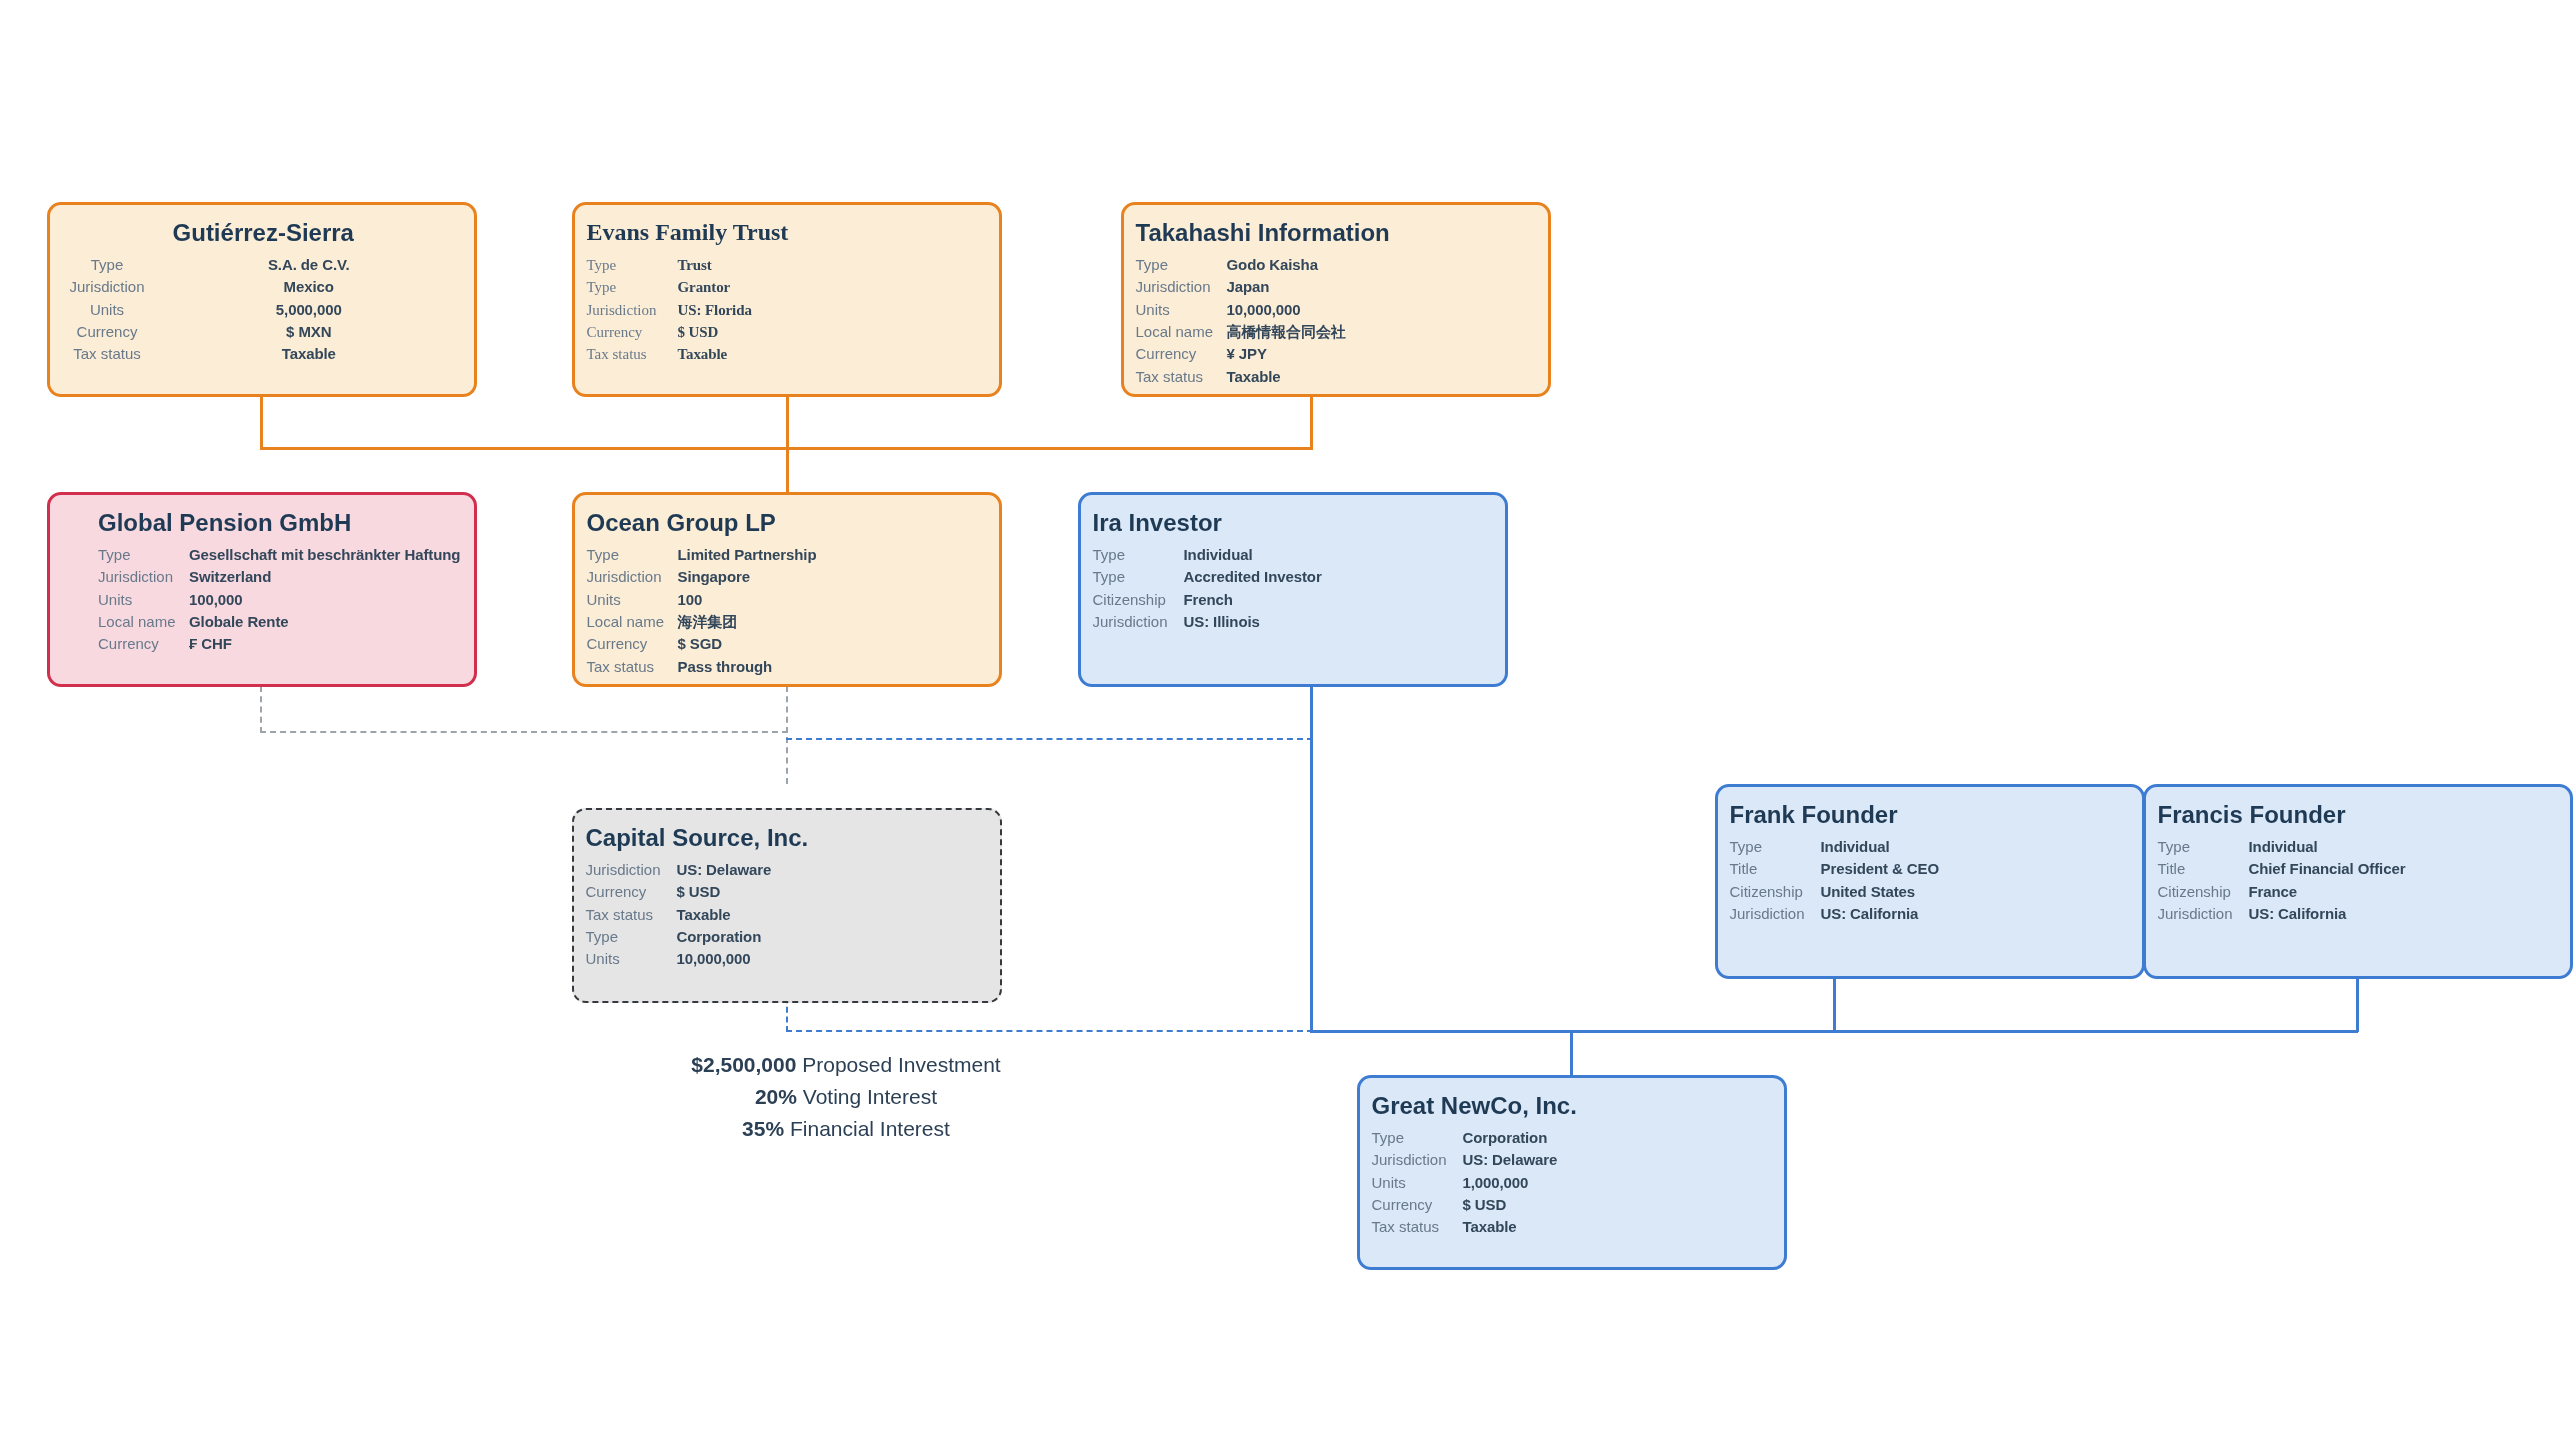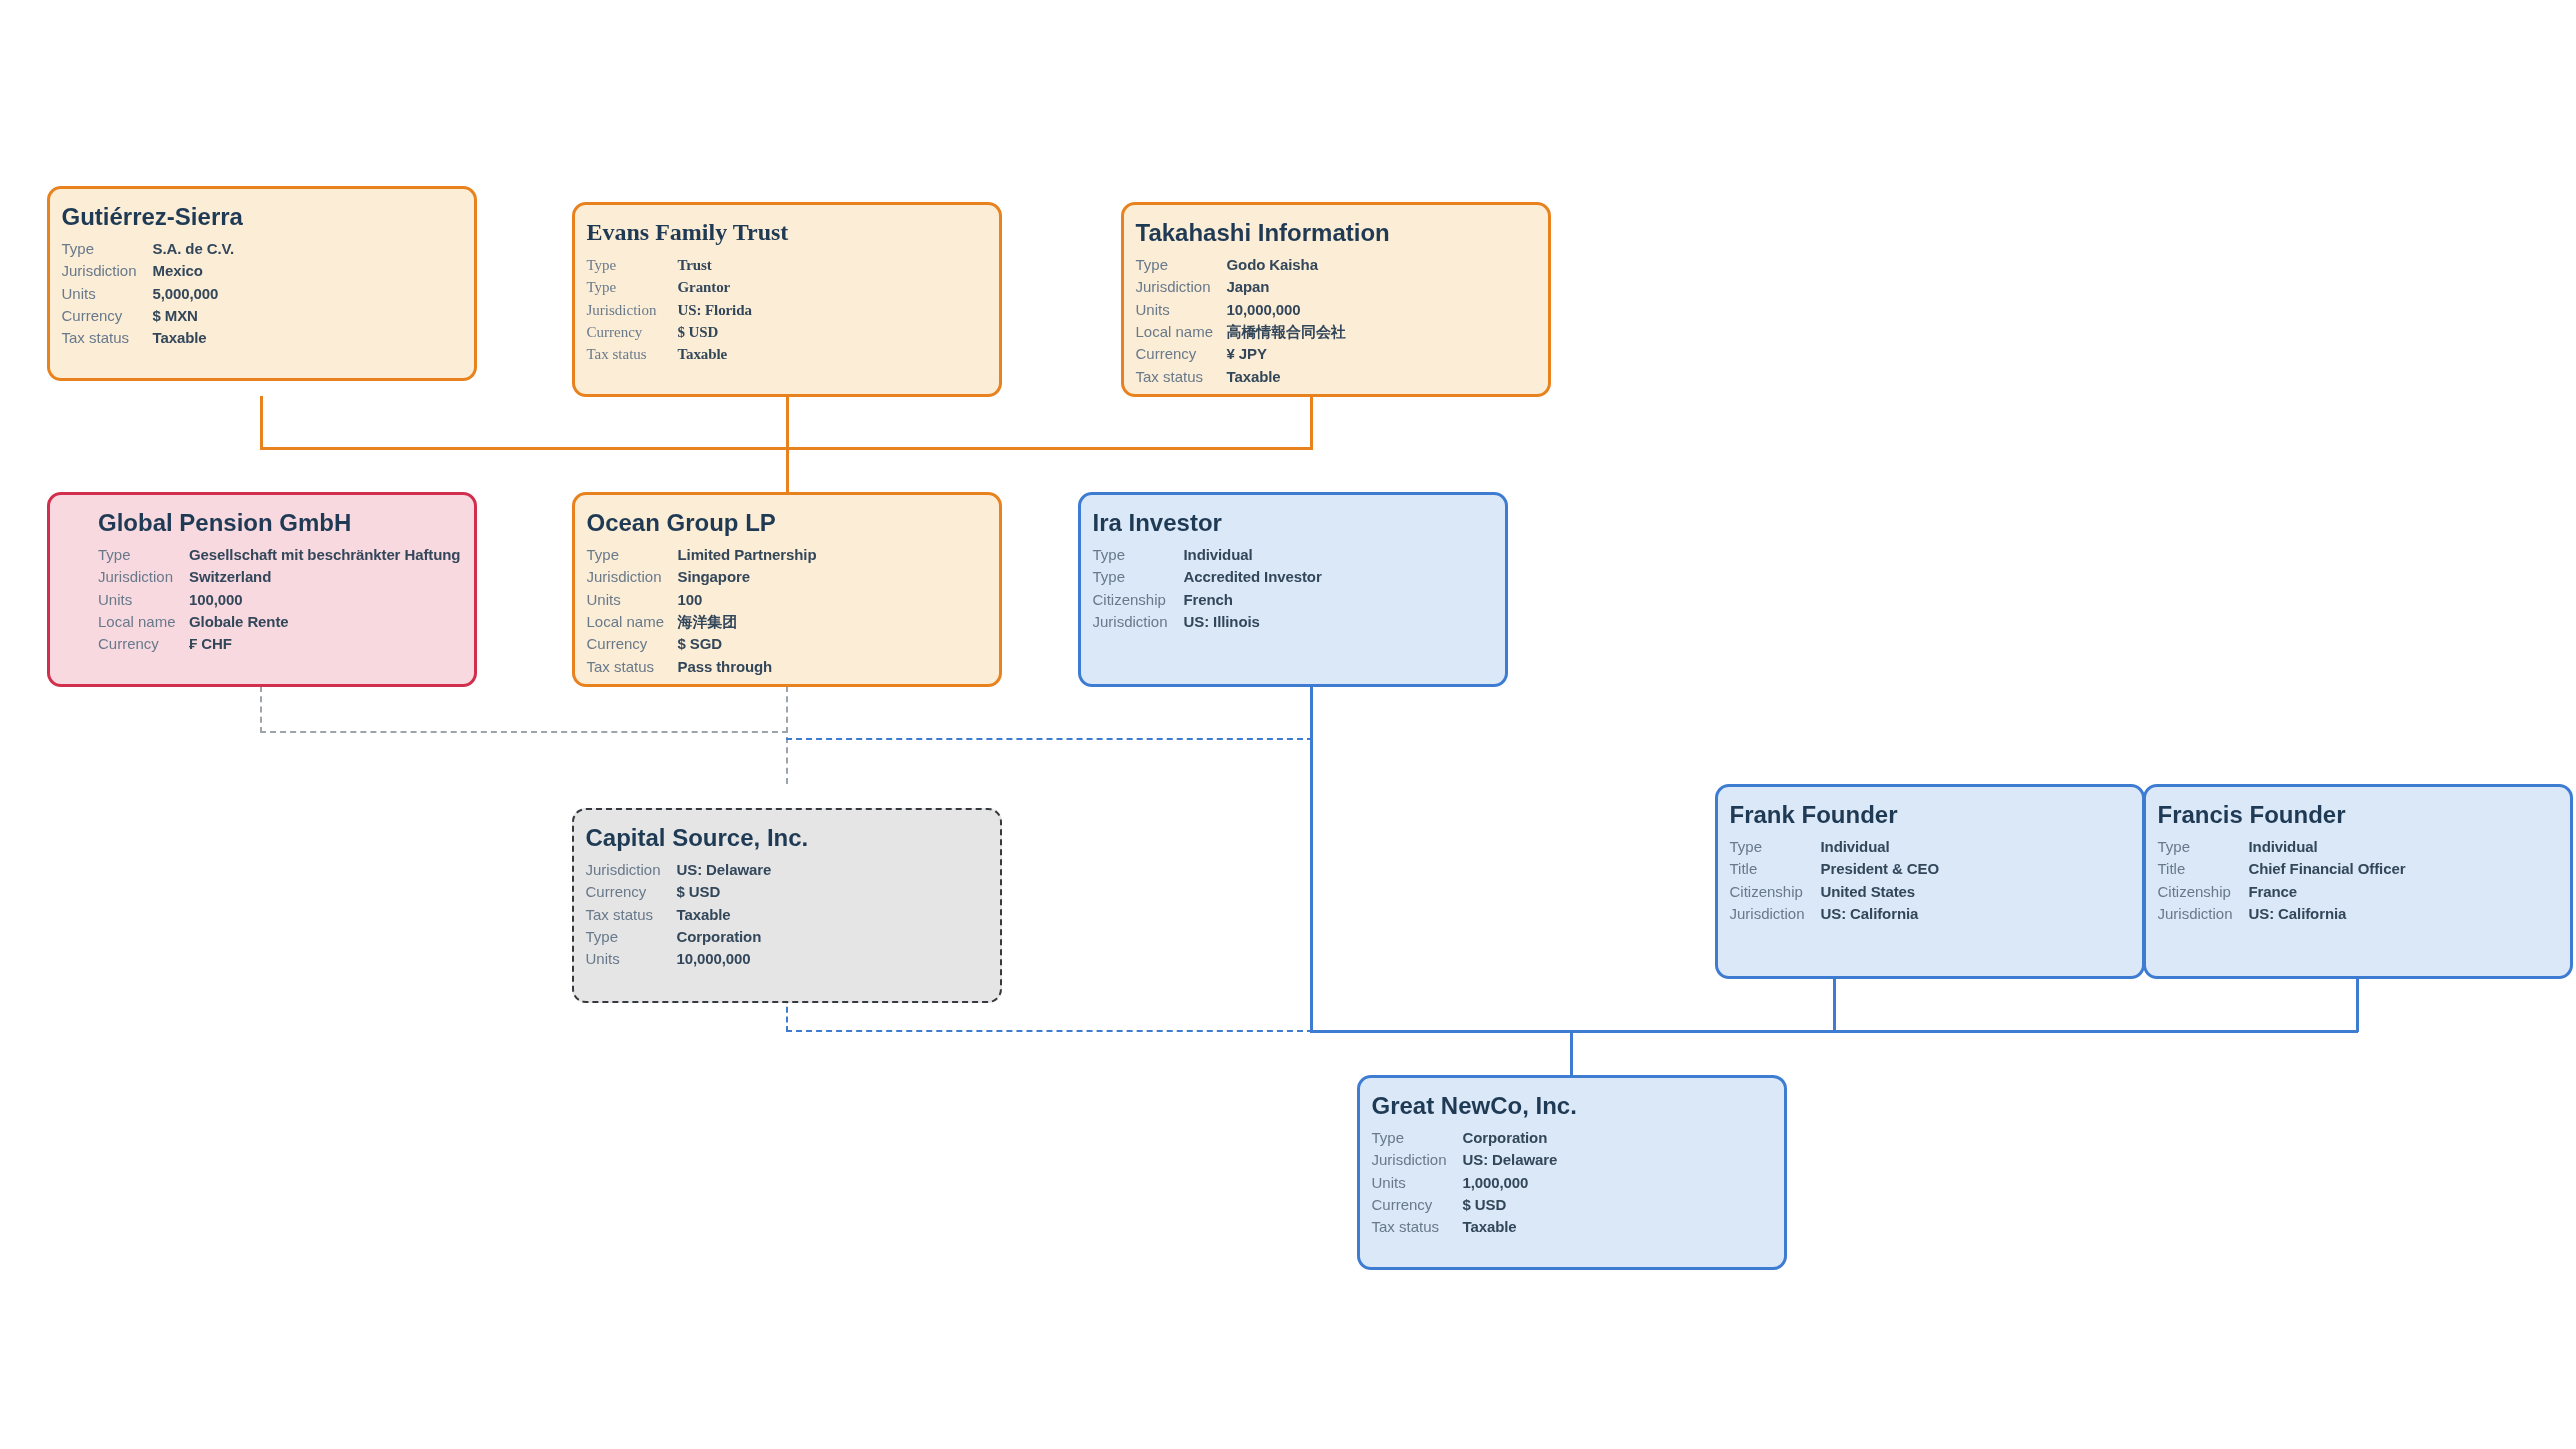--- a/index.html
+++ b/index.html
@@ -101,21 +101,21 @@
   <div class="line dash-h dash-blue" style="left:786px; top:738px; width:527px;"></div>
   <div class="line dash-v dash-blue" style="left:786px; top:978px; height:54px;"></div>
   <div class="line dash-h dash-blue" style="left:786px; top:1030px; width:527px;"></div>
 
   <div class="line line-v solid-blue" style="left:1310px; top:686px; height:347px;"></div>
   <div class="line line-h solid-blue" style="left:1310px; top:1030px; width:1048px;"></div>
   <div class="line line-v solid-blue" style="left:1833px; top:978px; height:54px;"></div>
   <div class="line line-v solid-blue" style="left:2356px; top:978px; height:54px;"></div>
   <div class="line line-v solid-blue" style="left:1570px; top:1030px; height:47px;"></div>
 
-  <div class="entity-box v-orange" style="left:47px; top:186px;">
+  <div class="entity-box v-orange" style="left:47px; top:202px;text-align:center;">
     <div class="entity-title">Gutiérrez-Sierra</div>
     <div class="entity-rows">
         <div class="entity-row">
           <span class="field-label">Type</span>
           <span class="field-value">S.A. de C.V.</span>
         </div>
         <div class="entity-row">
           <span class="field-label">Jurisdiction</span>
           <span class="field-value">Mexico</span>
         </div>
@@ -357,15 +357,29 @@
           <span class="field-label">Currency</span>
           <span class="field-value">$ USD</span>
         </div>
         <div class="entity-row">
           <span class="field-label">Tax status</span>
           <span class="field-value">Taxable</span>
         </div>
       </div>
   </div>
 
+  <div class="annotation">
+    <div class="ann-line">
+      <span class="ann-strong">$2,500,000</span>
+      <span class="ann-rest">Proposed Investment</span>
+    </div>
+    <div class="ann-line">
+      <span class="ann-strong">20%</span>
+      <span class="ann-rest">Voting Interest</span>
+    </div>
+    <div class="ann-line">
+      <span class="ann-strong">35%</span>
+      <span class="ann-rest">Financial Interest</span>
+    </div>
+  </div>
 
 </div>
 
 
 </body></html>

